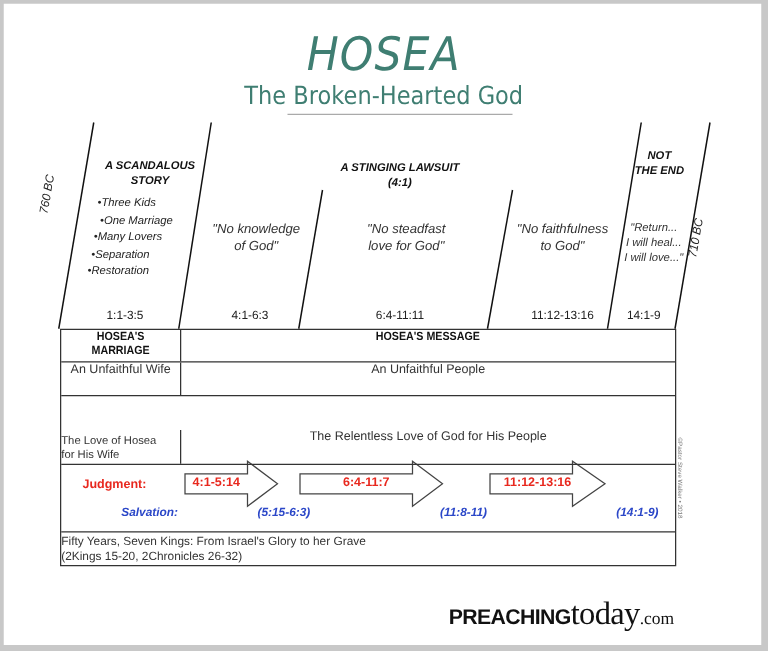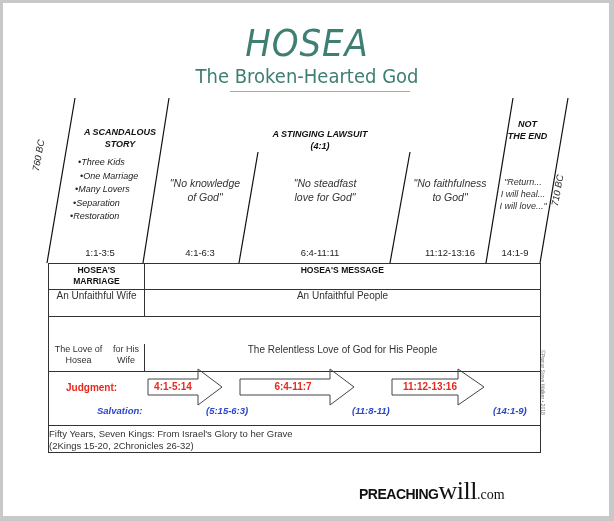--- a/index.html
+++ b/index.html
@@ -50,21 +50,21 @@
     .salv { color: #2b47c8; font-weight: bold; font-style: italic; font-size: 9.5px; }
     .arrow-label { color: #e8281e; font-weight: bold; font-size: 10px; position: absolute; text-align: center; }
     .footer-text { font-size: 9.5px; color: #333; text-align: center; line-height: 12px; }
     .copyright {
       position: absolute; left: 546px; top: 350px; font-size: 5px; color: #777; white-space: nowrap;
       transform: rotate(90deg); transform-origin: left top;
     }
     .logo {
       position: absolute; left: 359px; top: 476px; white-space: nowrap; color: #111;
     }
-    .logo .pre { font-family: "Liberation Sans", sans-serif; font-weight: bold; font-size: 14px; letter-spacing: -0.5px; }
+    .logo .pre { font-family: "Liberation Sans", sans-serif; font-weight: bold; font-size: 17px; letter-spacing: -0.5px; }
     .logo .today { font-family: "Liberation Serif", serif; font-size: 26px; letter-spacing: -0.5px; }
     .logo .com { font-family: "Liberation Serif", serif; font-size: 14px; }
   </style>
 </head>
 <body>
 
 <div class="page"></div>
 
 <div class="title">HOSEA</div>
 <div class="subtitle">The Broken-Hearted God</div>
@@ -142,21 +142,21 @@
       </div>
     <div class="cell right">
         <span class="hdr">HOSEA'S MESSAGE</span>
       </div>
   </div>
   <div class="row" style="top:26px;height:27px;">
     <div class="cell left">An Unfaithful Wife</div>
     <div class="cell right">An Unfaithful People</div>
   </div>
   <div class="row" style="top:80px;height:28px;">
-    <div class="cell left small" style="">
+    <div class="cell left small" style="flex-direction:column;">
       <div>The Love of Hosea</div>
       <div>for His Wife</div>
     </div>
     <div class="cell right">The Relentless Love of God for His People</div>
   </div>
   <div class="row" style="top:108px;height:54px;"></div>
   <div class="row" style="top:162px;height:27px;border-bottom:none;">
     <div class="cell right footer-text" style="flex-direction:column;">
       <div>Fifty Years, Seven Kings: From Israel's Glory to her Grave</div>
       <div>(2Kings 15-20, 2Chronicles 26-32)</div>
@@ -171,14 +171,14 @@
 <div class="arrow-label" style="left:248px;top:381px;width:90px;">6:4-11:7</div>
 <div class="arrow-label" style="left:392px;top:381px;width:76px;">11:12-13:16</div>
 
 <div class="abs salv" style="left:206px;top:405px;">(5:15-6:3)</div>
 <div class="abs salv" style="left:352px;top:405px;">(11:8-11)</div>
 <div class="abs salv" style="left:493px;top:405px;">(14:1-9)</div>
 
 <div class="copyright">©Pastor Steve Walker • 2018</div>
 
 <div class="logo">
-  <span class="pre">PREACHING</span><span class="today">will</span><span class="com">.com</span>
+  <span class="pre">PREACHING</span><span class="today">today</span><span class="com">.com</span>
 </div>
 
 </body></html>

